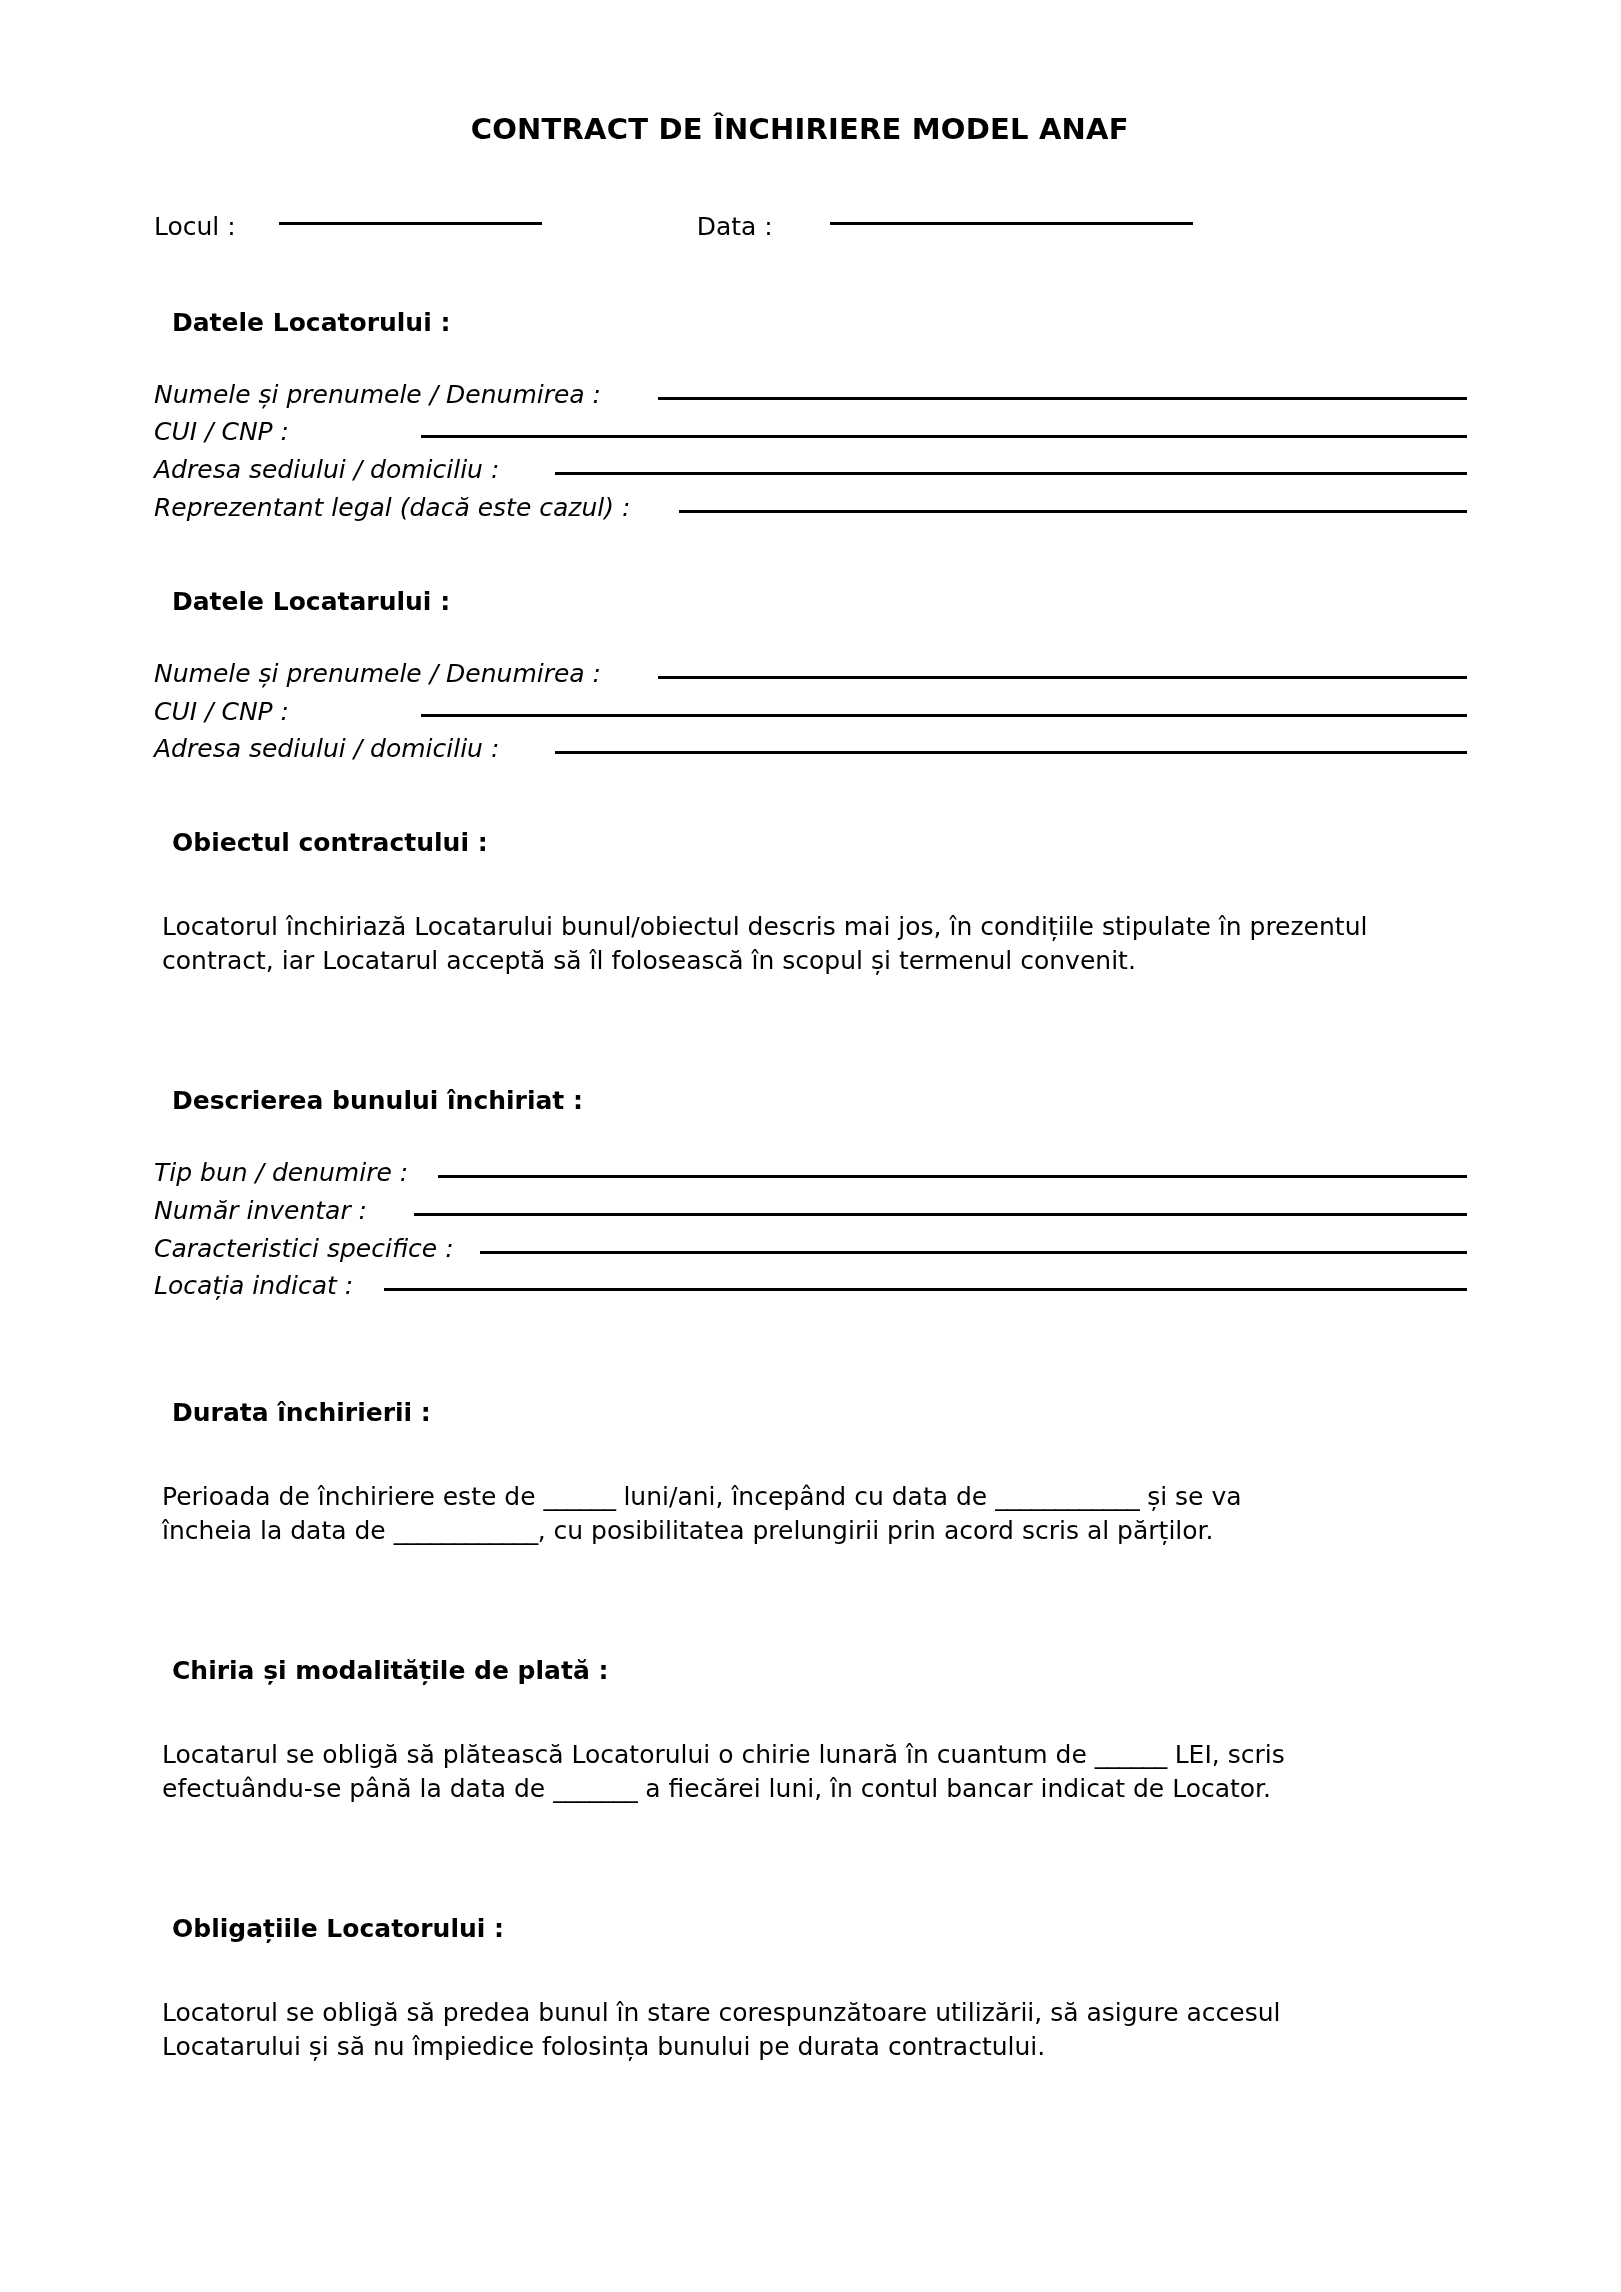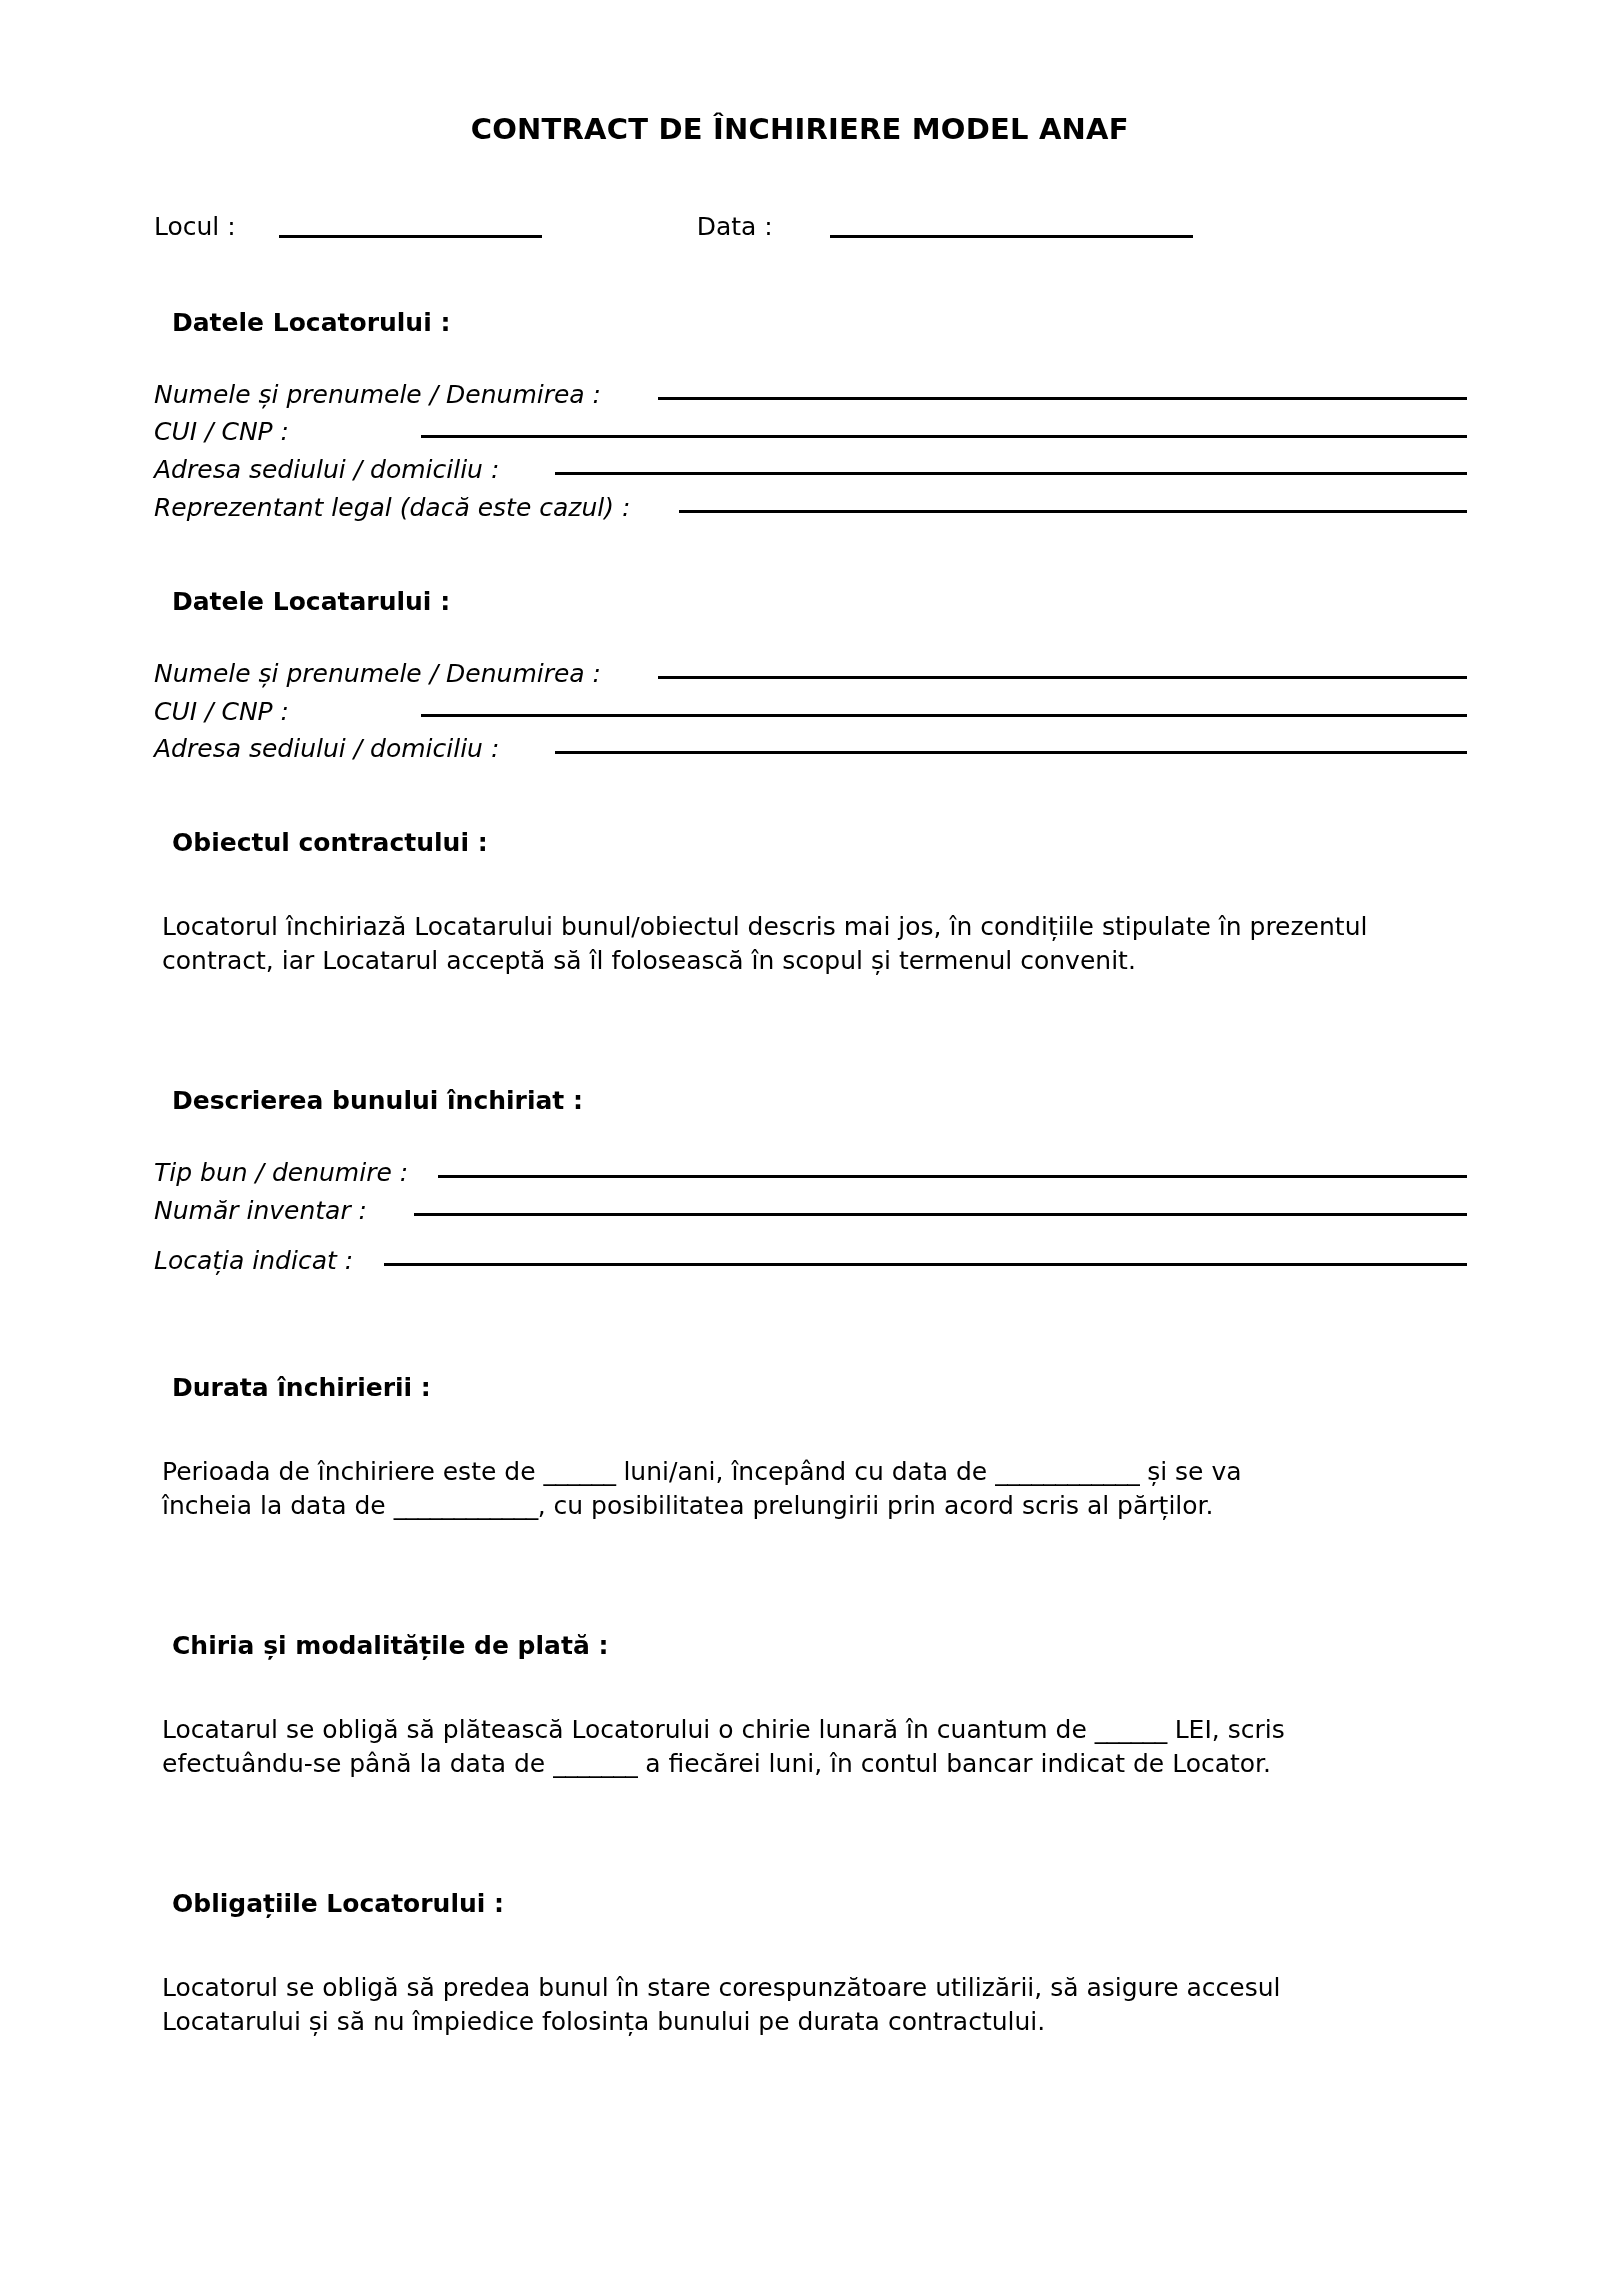--- a/index.html
+++ b/index.html
@@ -54,21 +54,21 @@
   }
   .row .spacer {
     flex: 0 0 auto;
     height: 1px;
   }
 
   
   .topline {
     margin-top: 65px;
     display: flex;
-    align-items: flex-end;
+    align-items: center;
     font-size: 25px;
   }
   .topline .lbl { white-space: nowrap; }
   .topline .rule-locul {
     width: 263px;
     border-bottom: 3.4px solid #000;
     height: 0;
     position: relative;
     top: -2.9px;
     margin-left: 43px;
@@ -196,20 +196,25 @@
   </div>
   <div class="gap-row"></div>
 
   <div class="row">
     <span class="label">Număr inventar :</span>
     <span class="spacer" style="width:47px"></span>
     <span class="rule"></span>
   </div>
   <div class="gap-row"></div>
 
+  <div class="row">
+    <span class="label">Caracteristici specifice :</span>
+    <span class="spacer" style="width:26.5px"></span>
+    <span class="rule"></span>
+  </div>
   <div class="gap-row"></div>
 
   <div class="row">
     <span class="label">Locația indicat :</span>
     <span class="spacer" style="width:31px"></span>
     <span class="rule"></span>
   </div>
 
   <div class="gap-big"></div>
 

